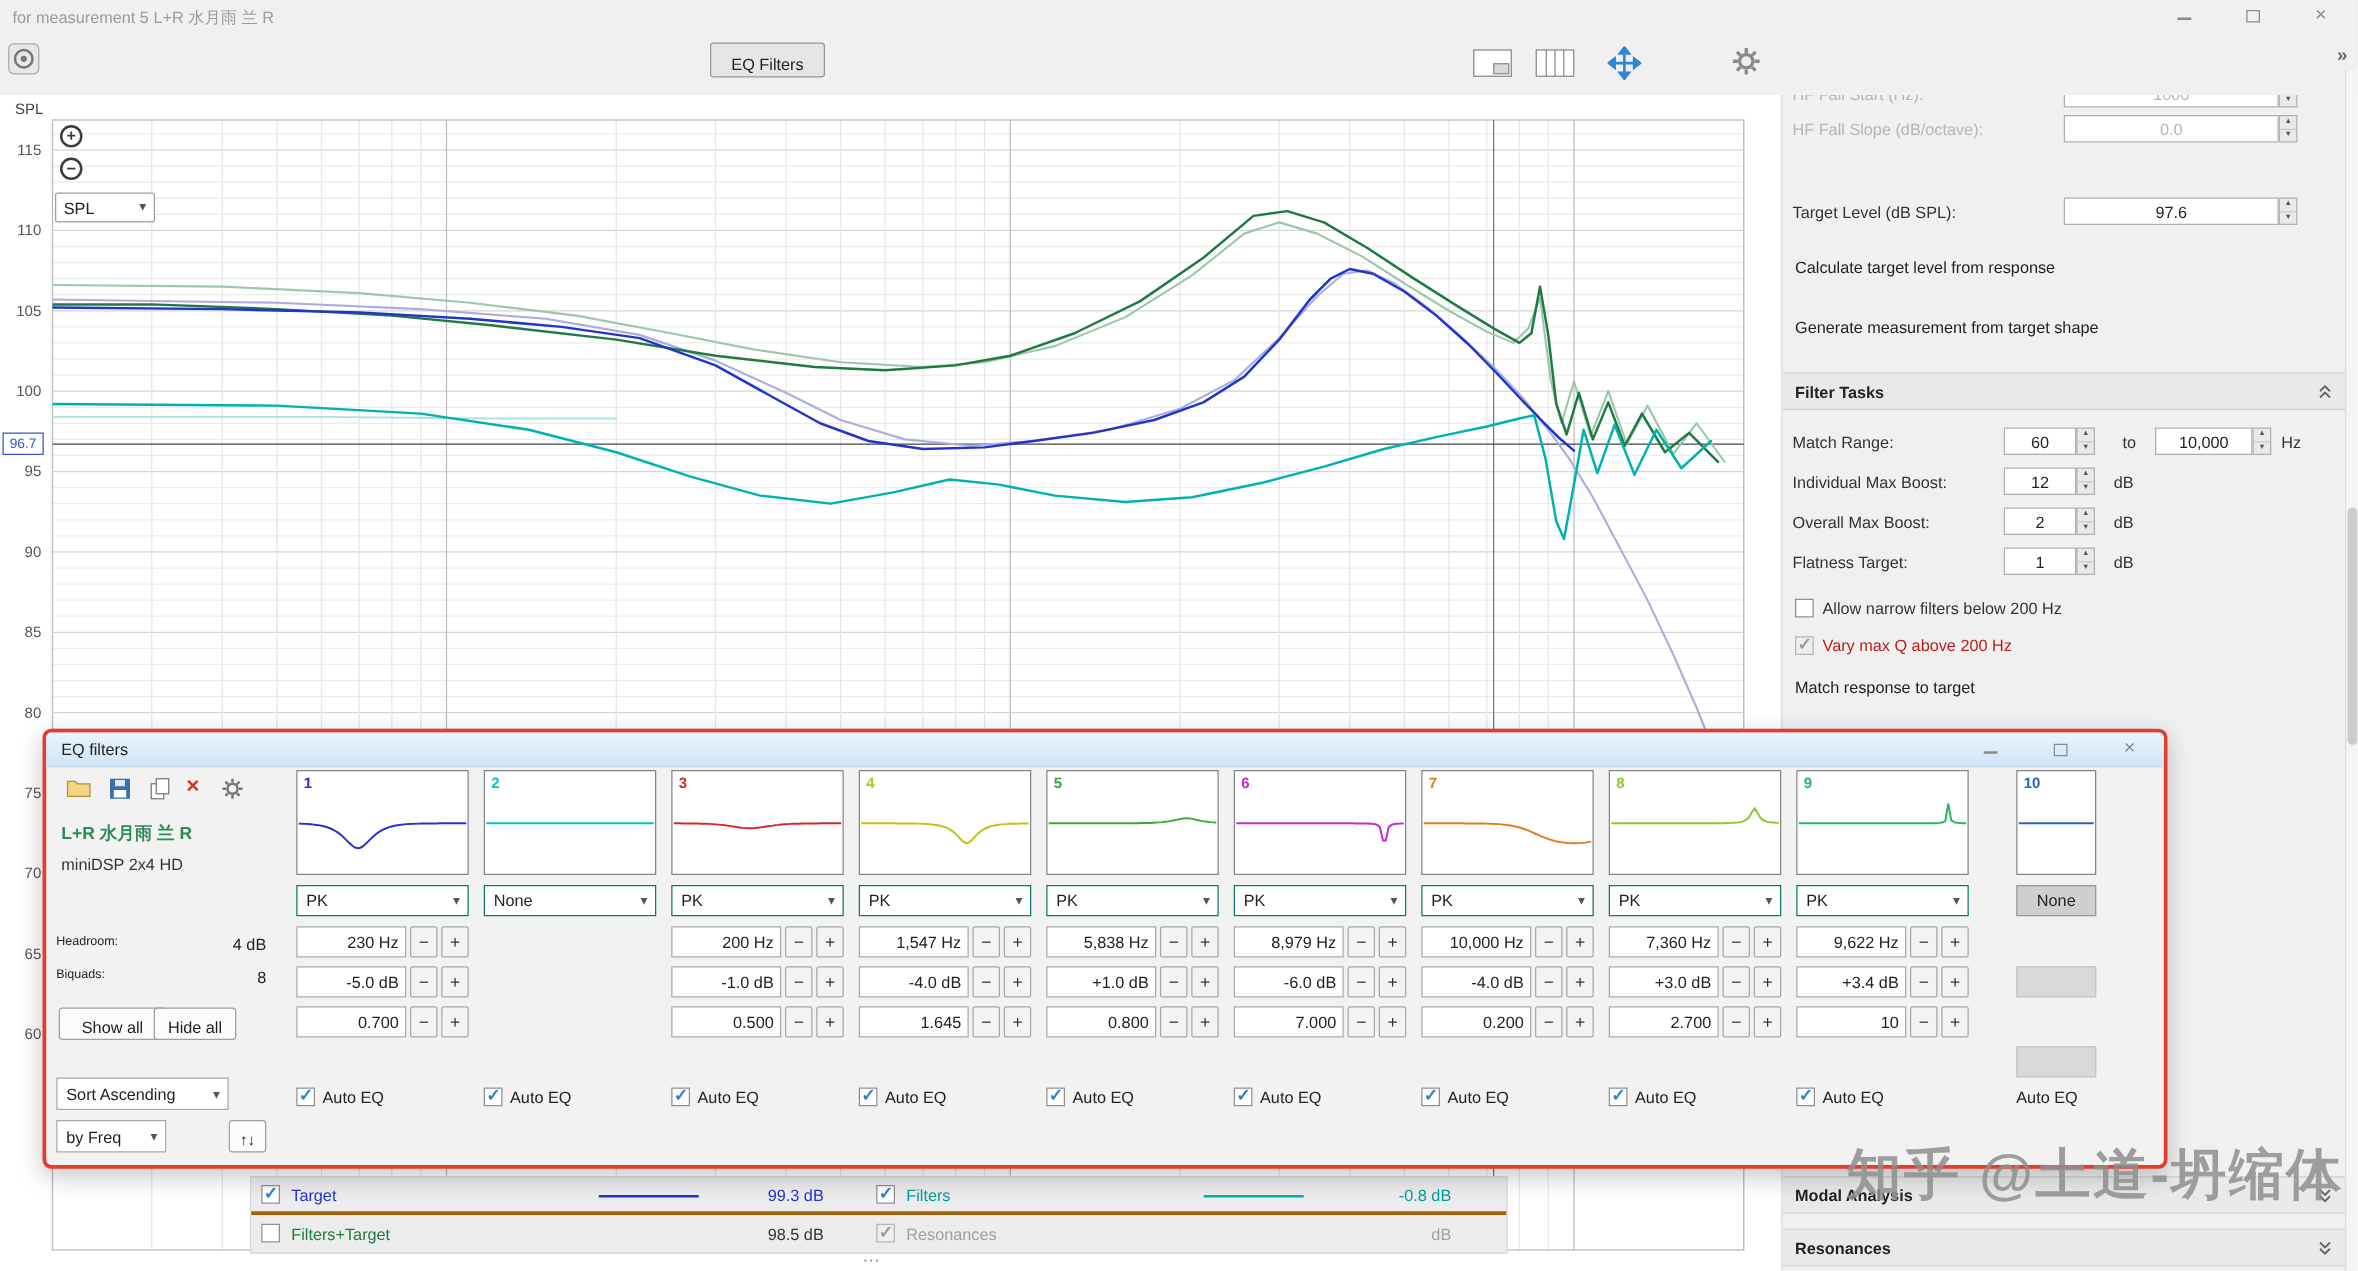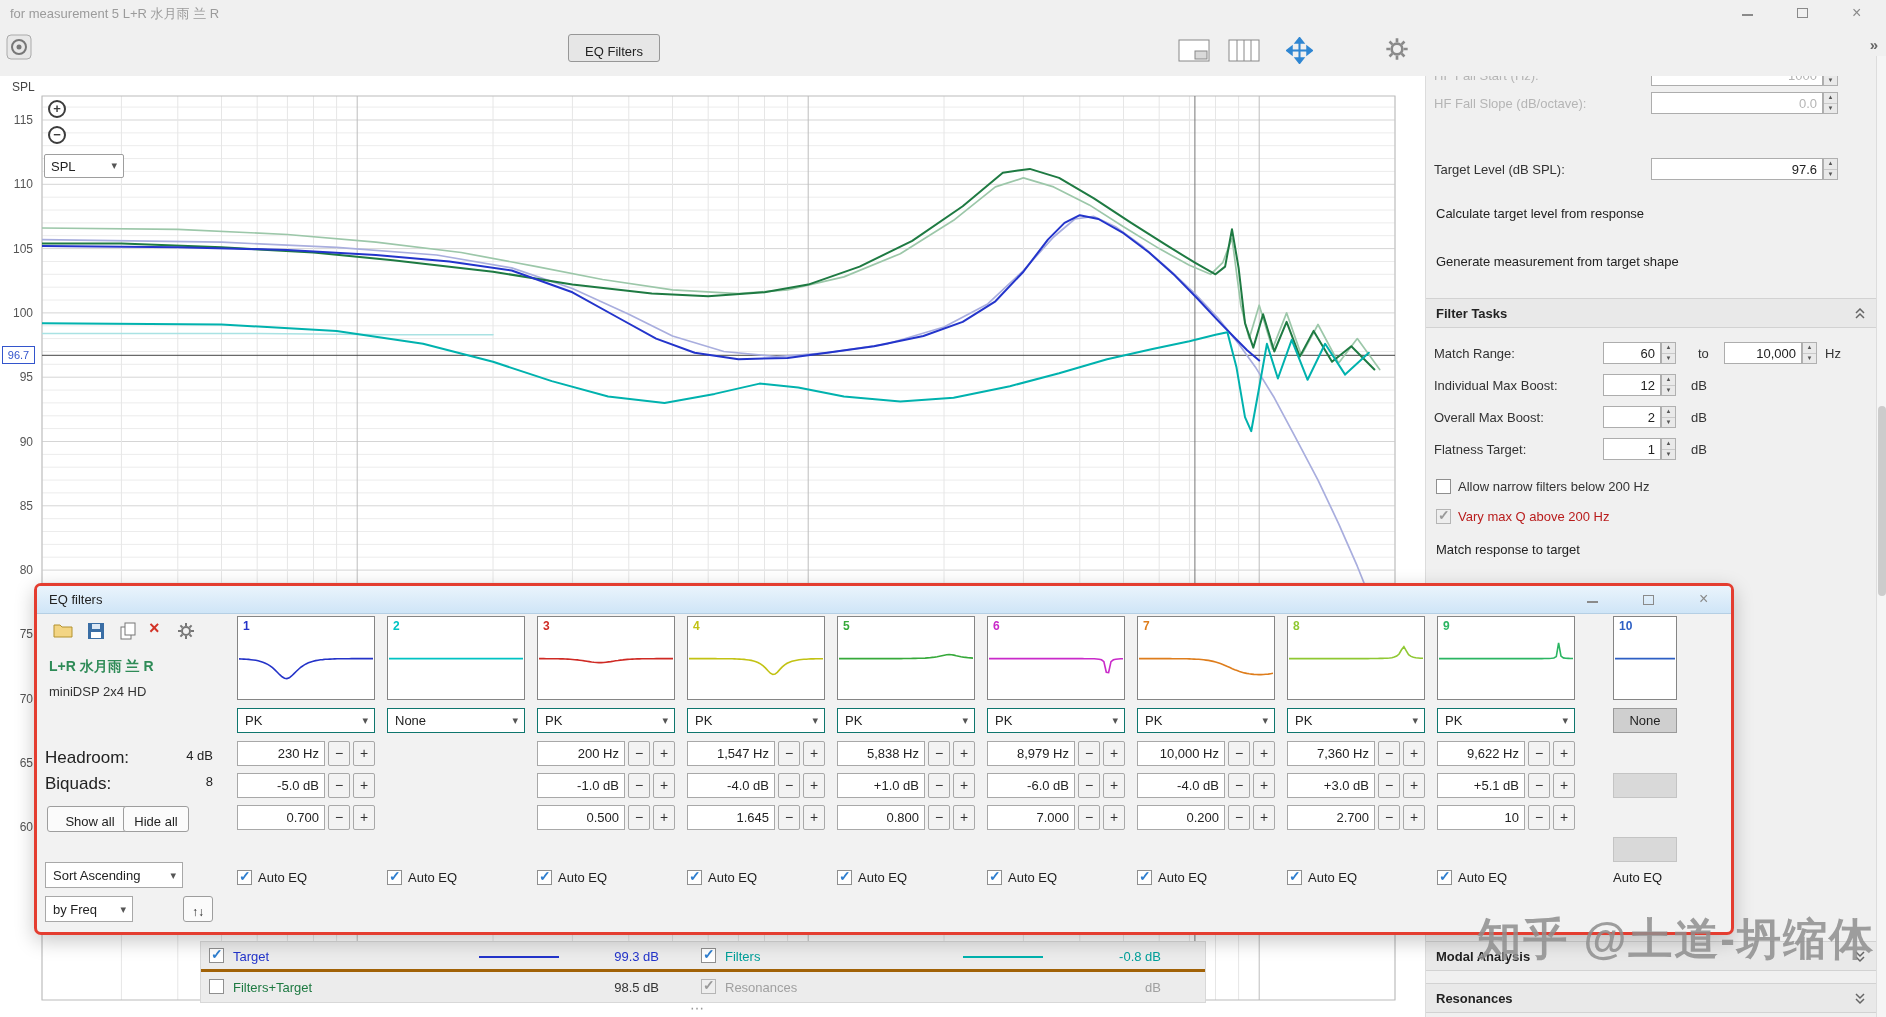--- a/index.html
+++ b/index.html
@@ -25,21 +25,21 @@
   .zoombtn{position:absolute;left:48px;width:18px;height:18px;border:2px solid #3c3c3c;border-radius:50%;background:#fff;text-align:center;line-height:13px;font-size:13px;font-weight:bold;color:#3c3c3c;z-index:2}
   #spl-dd{position:absolute;left:44px;top:154px;width:80px;height:24px;background:#fff;border:1px solid #9e9e9e;border-radius:2px;padding:4px 6px;z-index:2}
   #spl-dd .dda{position:absolute;right:6px;top:4px;color:#555;font-size:11px}
   #cursor-readout{position:absolute;left:2px;width:33px;height:18px;border:1px solid #3355cc;background:#fff;color:#3355cc;font-size:11px;text-align:center;padding-top:2px;z-index:2}
 
   
   #rpanel{position:absolute;left:1425px;top:26px;width:451px;height:991px;background:#f0f0f0;border-left:1px solid #dcdcdc;z-index:2}
   .prow{position:absolute;left:0;width:100%;height:24px}
   .plabel{position:absolute;left:8px;top:4px;font-size:13px;color:#333;white-space:nowrap}
   .plabel.dim{color:#b5b5b5}
-  .pfield{position:absolute;height:22px;border:1px solid #adadad;background:#fff;text-align:right;padding:3px 5px;font-size:13px;color:#222}
+  .pfield{position:absolute;height:22px;border:1px solid #adadad;background:#fff;text-align:center;padding:3px 5px;font-size:13px;color:#222}
   .pfield.dim{color:#b5b5b5}
   .punit{position:absolute;top:4px;font-size:13px;color:#333}
   .spin{position:absolute;width:15px;height:22px;display:flex;flex-direction:column;border:1px solid #b0b0b0;background:#e9e9e9}
   .spin i{flex:1;font-style:normal;font-size:6px;line-height:9px;text-align:center;color:#555}
   .spin i:first-child{border-bottom:1px solid #c9c9c9}
   .flatbtn{position:absolute;left:10px;font-size:13px;color:#222;background:transparent;border:none;white-space:nowrap}
   .sechdr{position:absolute;left:0;width:100%;height:30px;background:#e9e9e9;border-top:1px solid #d2d2d2;border-bottom:1px solid #d2d2d2;font-weight:bold;font-size:13px;color:#222;padding:7px 10px}
   .hdr-chev{position:absolute;right:10px;top:9px}
   .cbrow{position:absolute;left:10px;height:20px;white-space:nowrap}
   .cblab{font-size:13px;color:#333;margin-left:7px;vertical-align:middle}
@@ -65,21 +65,21 @@
   .lval{position:absolute;top:7px;font-size:13px;text-align:right;white-space:nowrap}
 
   
   #eqdlg{position:absolute;left:34px;top:583px;width:1700px;height:352px;border:3px solid #e43d30;border-radius:7px;background:#f2f2f2;box-shadow:0 6px 20px rgba(0,0,0,.22);z-index:10}
   #eqdlg-titlebar{position:absolute;left:0;top:0;width:100%;height:28px;background:linear-gradient(#eaf4fc,#cfe5f7);border-bottom:1px solid #b5cfe4;border-radius:4px 4px 0 0}
   #eqdlg-title{position:absolute;left:12px;top:6px;font-size:13px;color:#222}
   #dlg-content{position:absolute;left:0;top:28px;width:100%;height:318px}
   .dlg-ico{position:absolute;top:8px}
   #device-name{position:absolute;left:12px;top:44px;font-size:14px;font-weight:bold;color:#2e8b57;white-space:nowrap}
   #device-model{position:absolute;left:12px;top:70px;font-size:13px;color:#333}
-  .dlab{position:absolute;left:8px;font-size:17px;color:#222}
+  .dlab{position:absolute;left:8px;font-size:10px;color:#222}
   .dval{position:absolute;left:118px;width:58px;text-align:right;font-size:13px;color:#222}
   .btn{position:absolute;height:26px;background:#fbfbfb;border:1px solid #9e9e9e;border-radius:3px;font-size:13px;color:#222;text-align:center;padding-top:5px}
   .ddl{position:absolute;height:26px;background:#fff;border:1px solid #a8a8a8;font-size:13px;padding:5px 7px;color:#222;white-space:nowrap}
   .ddl .dda{position:absolute;right:6px;top:6px;color:#555;font-size:11px}
 
   
   .fcol{position:absolute;top:0;height:290px}
   .fgraph{position:absolute;top:2px;left:0;height:84px;background:#fff;border:1px solid #858585}
   .fnum{position:absolute;left:5px;top:2px;font-size:12px;font-weight:bold;z-index:1}
   .ftype{position:absolute;top:94px;left:0;right:0;height:25px;border:1px solid #0f766e;background:#fff;font-size:13px;padding:4px 7px;color:#222}
@@ -652,21 +652,21 @@
           <div class="fgraph" style="width:138px"><span class="fnum" style="color:#2bb562">9</span><svg width="136" height="80">
               <path d="M1.0 41.6L3.4 41.6L5.8 41.6L8.2 41.6L10.6 41.6L13.0 41.6L15.4 41.6L17.8 41.6L20.1 41.6L22.5 41.6L24.9 41.6L27.3 41.6L29.7 41.6L32.1 41.6L34.5 41.6L36.9 41.6L39.3 41.6L41.7 41.6L44.1 41.6L46.5 41.6L48.9 41.6L51.3 41.6L53.6 41.6L56.0 41.6L58.4 41.6L60.8 41.6L63.2 41.6L65.6 41.6L68.0 41.6L70.4 41.6L72.8 41.6L75.2 41.6L77.6 41.6L80.0 41.6L82.4 41.6L84.8 41.6L87.1 41.6L89.5 41.6L91.9 41.6L94.3 41.6L96.7 41.6L99.1 41.6L101.5 41.6L103.9 41.6L106.3 41.5L108.7 41.5L111.1 41.5L113.5 41.3L115.9 41.0L118.3 39.6L120.6 26.0L123.0 39.1L125.4 40.9L127.8 41.3L130.2 41.4L132.6 41.5L135.0 41.5" fill="none" stroke="#2bb562" stroke-width="1.6"></path>
             </svg></div>
           <div class="ftype"><span>PK</span><span class="dda">▾</span></div>
           <div class="frow freq">
             <span class="fval">9,622 Hz</span>
             <span class="fbtn">−</span>
             <span class="fbtn">+</span>
           </div>
           <div class="frow gain">
-            <span class="fval">+5.1 dB</span>
+            <span class="fval">+3.4 dB</span>
             <span class="fbtn">−</span>
             <span class="fbtn">+</span>
           </div>
           <div class="frow q">
             <span class="fval">10</span>
             <span class="fbtn">−</span>
             <span class="fbtn">+</span>
           </div>
           <div class="farow">
             <span class="cb on"></span>

